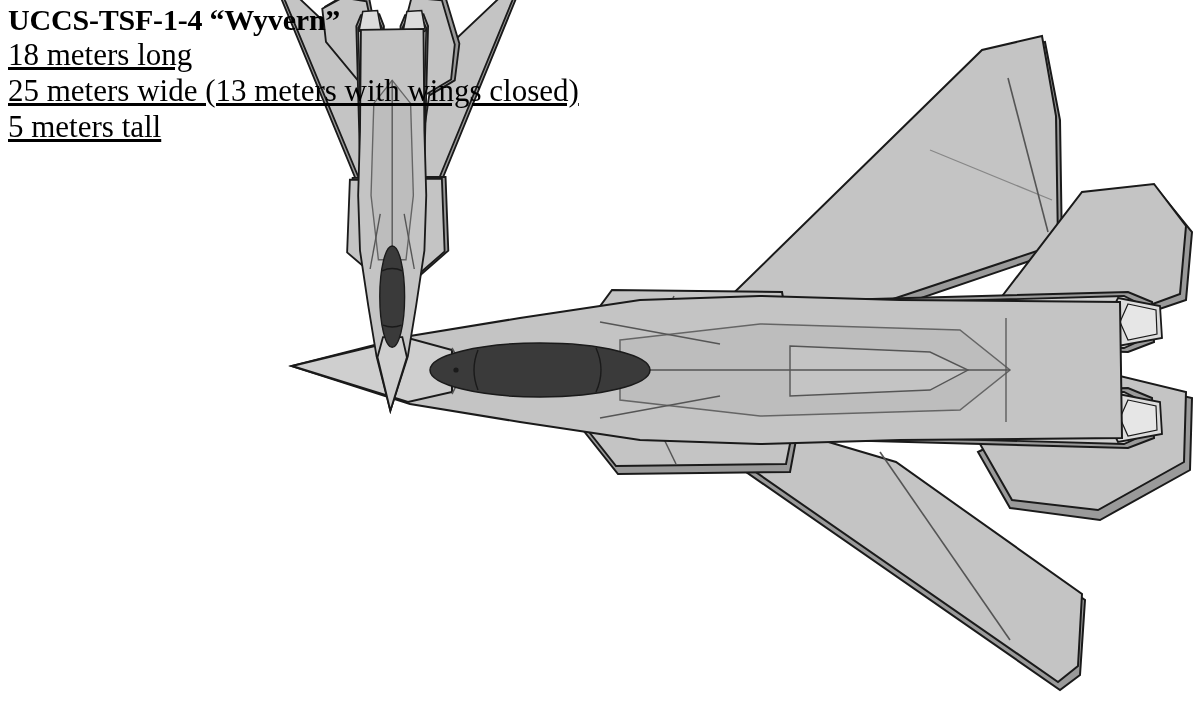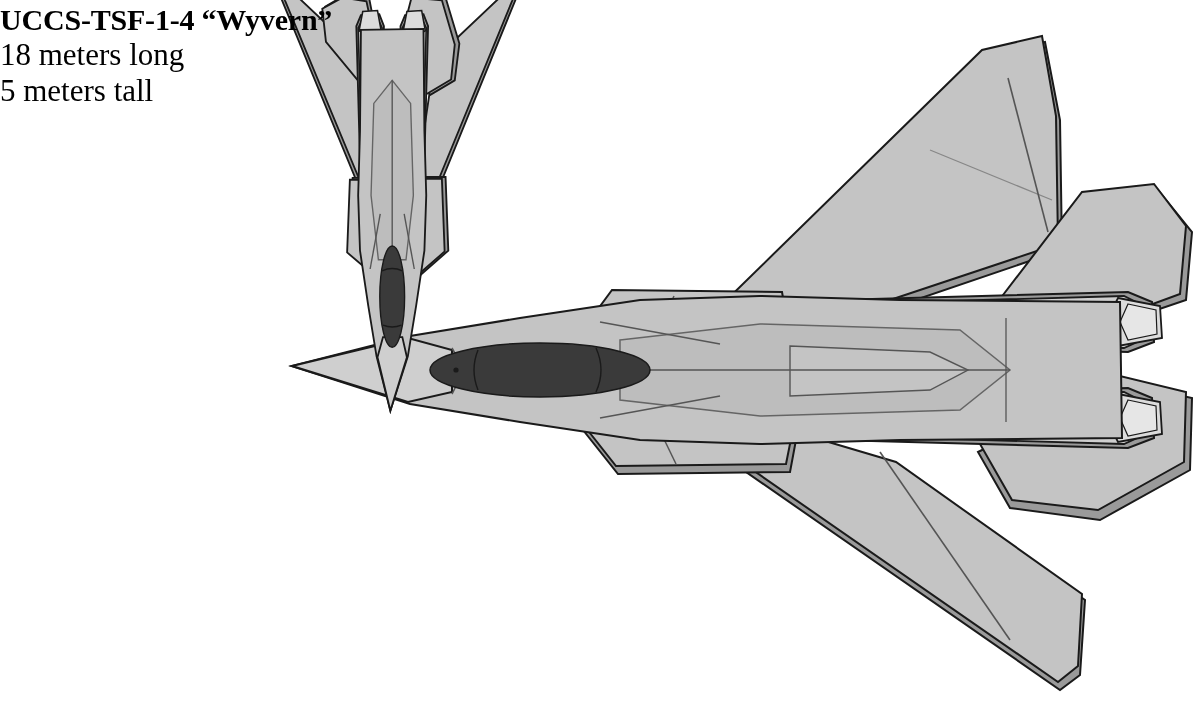--- a/index.html
+++ b/index.html
@@ -11,53 +11,55 @@
   #page {
     position: relative;
     width: 1200px;
     height: 707px;
     background: #ffffff;
     overflow: hidden;
     font-family: "Liberation Serif", "DejaVu Serif", serif;
   }
   #caption {
     position: absolute;
-    left: 0;
+    left: 8px;
     top: 2px;
     z-index: 10;
     color: #000000;
     white-space: nowrap;
   }
   #caption .title {
     font-weight: bold;
     font-size: 30px;
     line-height: 35px;
     letter-spacing: -0.2px;
   }
   #caption .spec {
     font-weight: normal;
     font-size: 31px;
     line-height: 36px;
+    text-decoration: underline;
   }
   #art {
     position: absolute;
     left: 0;
     top: 0;
     width: 1200px;
     height: 707px;
   }
 </style>
 </head>
 <body>
 
 <div id="page">
 
   <div id="caption">
     <div class="title">UCCS-TSF-1-4 “Wyvern”</div>
     <div class="spec">18 meters long</div>
+    <div class="spec">25 meters wide (13 meters with wings closed)</div>
     <div class="spec">5 meters tall</div>
   </div>
 
   <svg id="art" viewBox="0 0 1200 707" xmlns="http://www.w3.org/2000/svg">
 
     <defs>
       <g id="wyvern">
 
         <g>
           <polygon points="700,440 1060,690 1080,675 1085,600 900,470 790,438" fill="#9a9a9a" stroke="#1a1a1a" stroke-width="2"></polygon>

